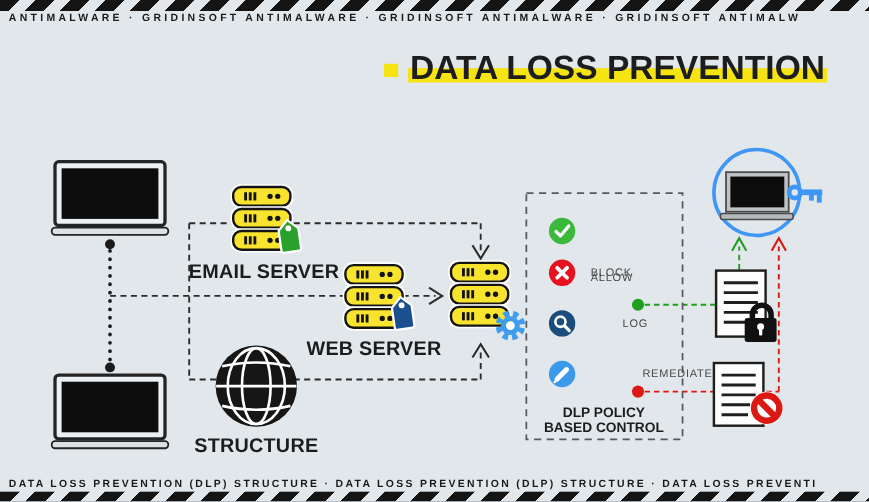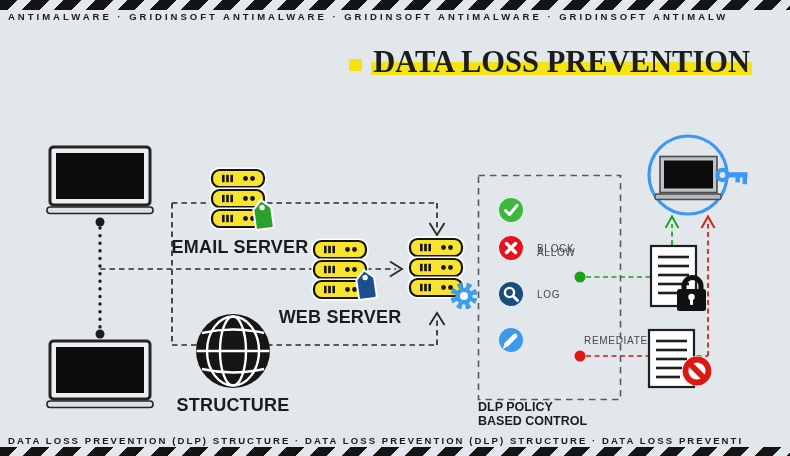--- a/index.html
+++ b/index.html
@@ -12,31 +12,31 @@
   .stripes{position:absolute;left:0;right:0;background:repeating-linear-gradient(135deg,#141414 0 12.5px,transparent 12.5px 22.5px);}
   .stripes.top{top:0;height:10px;}
   .stripes.bottom{top:447px;height:9px;}
   .banner-text{
     position:absolute;left:8px;right:0;font-size:9.5px;font-weight:bold;
     letter-spacing:3px;white-space:nowrap;overflow:hidden;color:#1a1a1a;
   }
   .banner-text.top{top:11px;}
   .banner-text.bottom{top:435px;letter-spacing:2.1px;}
   
-  .title{position:absolute;top:47px;right:38px;text-align:right;line-height:30px;font-family:Liberation Serif, serif;}
+  .title{position:absolute;top:47px;right:38px;text-align:right;line-height:30px;}
   .title .line{font-size:30.5px;font-weight:bold;letter-spacing:0px;color:#1d1d1d;white-space:nowrap;}
   .title .bullet{display:inline-block;width:13px;height:12px;background:#f6e412;margin-right:9px;vertical-align:middle;}
   .title .hl{
     background-image:linear-gradient(#f6e412,#f6e412);background-repeat:no-repeat;
     background-size:100% 13px;background-position:0 17px;padding:0 2px;
   }
   
   .node-label{position:absolute;width:140px;text-align:center;font-size:18px;font-weight:bold;letter-spacing:0.2px;color:#1c1c1c;}
   .pol-label{position:absolute;left:537px;font-size:10px;color:#454545;letter-spacing:0.7px;}
-  .pol-caption{position:absolute;left:478px;width:142px;top:368px;font-size:12.5px;font-weight:bold;line-height:14px;color:#1c1c1c;margin-top:32px;}
+  .pol-caption{position:absolute;left:478px;width:142px;top:368px;text-align:center;font-size:12.5px;font-weight:bold;line-height:14px;color:#1c1c1c;}
   svg{position:absolute;top:0;left:0;}
 </style>
 </head>
 <body>
 
 <div id="canvas">
 
   <div class="stripes top"></div>
   <div class="banner-text top">ANTIMALWARE · GRIDINSOFT ANTIMALWARE · GRIDINSOFT ANTIMALWARE · GRIDINSOFT ANTIMALW</div>
 
@@ -211,21 +211,21 @@
       </g>
     </g>
   </svg>
 
   <div class="node-label" style="left:170px;top:237px;">EMAIL SERVER</div>
   <div class="node-label" style="left:270px;top:307px;">WEB SERVER</div>
   <div class="node-label" style="left:163px;top:395px;">STRUCTURE</div>
 
   <div class="pol-label" style="top:205px;margin-top:42px;">ALLOW</div>
   <div class="pol-label" style="top:243px;">BLOCK</div>
-  <div class="pol-label" style="top:289px;">LOG</div>
+  <div class="pol-label" style="top:289px;margin-left:29px;">LOG</div>
   <div class="pol-label" style="top:335px;margin-left:47px;">REMEDIATE</div>
   <div class="pol-caption">
     <div>DLP POLICY</div>
     <div>BASED CONTROL</div>
   </div>
 
   <div class="banner-text bottom">DATA LOSS PREVENTION (DLP) STRUCTURE · DATA LOSS PREVENTION (DLP) STRUCTURE · DATA LOSS PREVENTI</div>
   <div class="stripes bottom"></div>
 
 </div>

